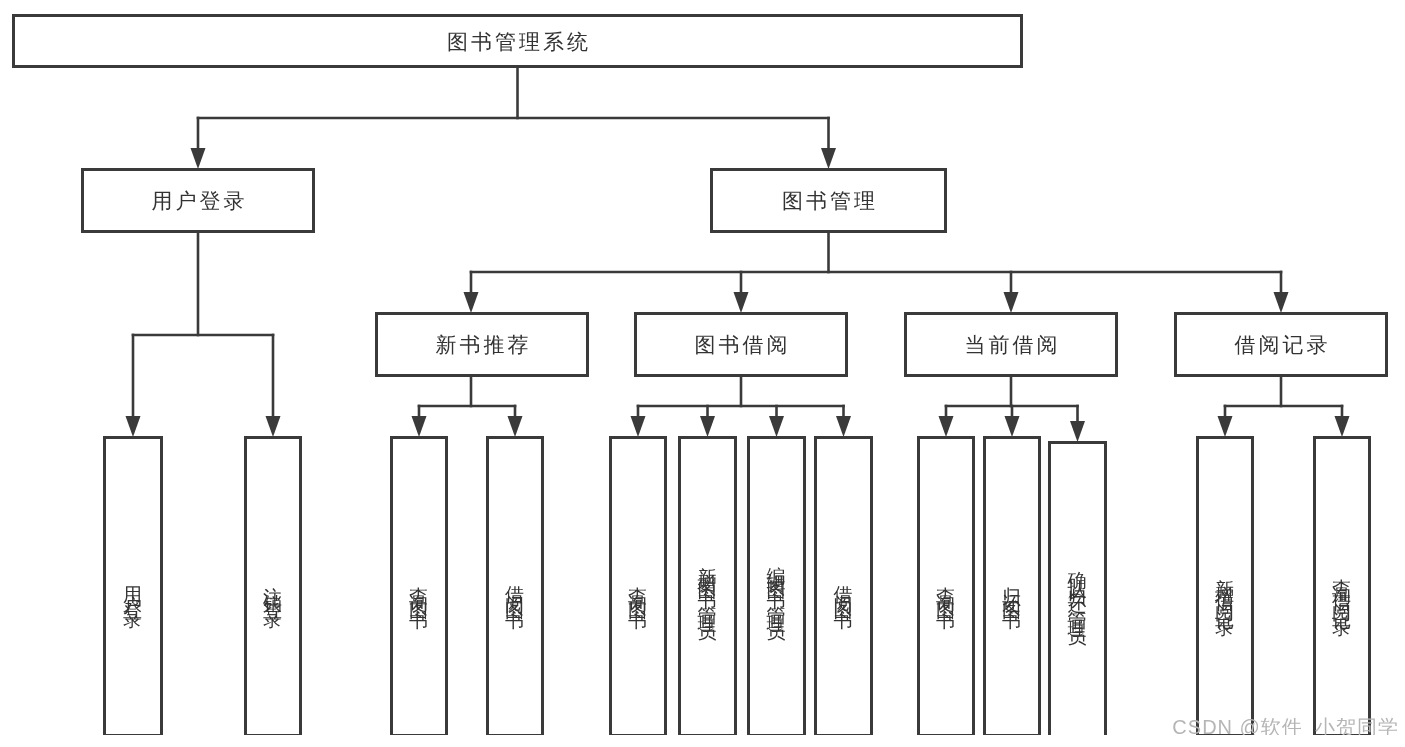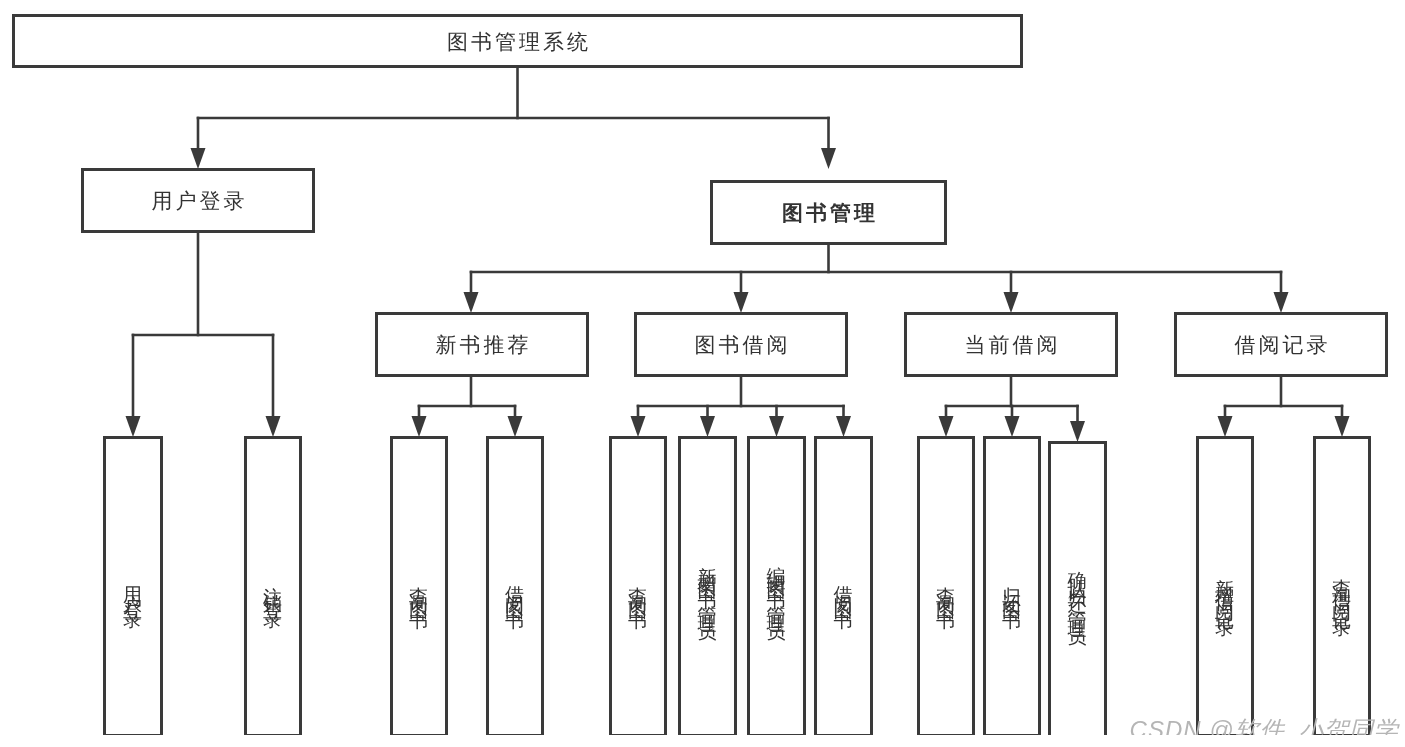--- a/index.html
+++ b/index.html
@@ -37,25 +37,24 @@
     writing-mode: vertical-rl;
     font-size: 19px;
     letter-spacing: 8px;
     line-height: 1;
     text-indent: 0;
   }
   #watermark {
     position: absolute;
     right: 6px;
     top: 714px;
-    font-size: 24px;
+    font-size: 20px;
     letter-spacing: 1px;
     color: var(--watermark, #b5b5b5);
     white-space: nowrap;
-    font-style: italic;
   }
 </style>
 </head>
 <body>
 
 <div id="canvas">
   <svg id="connector-layer" viewBox="0 0 1405 747" xmlns="http://www.w3.org/2000/svg">
       <line x1="517.5" y1="68" x2="517.5" y2="118" stroke="#3a3a3a" stroke-width="2.6" stroke-linecap="square"></line>
       <line x1="198" y1="118" x2="828.5" y2="118" stroke="#3a3a3a" stroke-width="2.6" stroke-linecap="square"></line>
       <line x1="198" y1="118" x2="198" y2="150" stroke="#3a3a3a" stroke-width="2.6" stroke-linecap="square"></line>
@@ -115,21 +114,21 @@
       </div>
       <div class="node" style="left: 81px; top: 168px; width: 234px; height: 65px;">
         <span class="label">用户登录</span>
       </div>
       <div class="node vertical" style="left: 103px; top: 436px; width: 60px; height: 301px;">
         <span class="label">用户登录</span>
       </div>
       <div class="node vertical" style="left: 244px; top: 436px; width: 58px; height: 301px;">
         <span class="label">注销登录</span>
       </div>
-      <div class="node" style="left: 710px; top: 180px; width: 237px; height: 65px; font-weight: bold;">
+      <div class="node" style="left: 710px; top: 168px; width: 237px; height: 65px;">
         <span class="label">图书管理</span>
       </div>
       <div class="node" style="left: 364px; top: 312px; width: 214px; height: 65px; margin-left: 11px;">
         <span class="label">新书推荐</span>
       </div>
       <div class="node vertical" style="left: 390px; top: 436px; width: 58px; height: 301px;">
         <span class="label">查询图书</span>
       </div>
       <div class="node vertical" style="left: 486px; top: 436px; width: 58px; height: 301px;">
         <span class="label">借阅图书</span>

